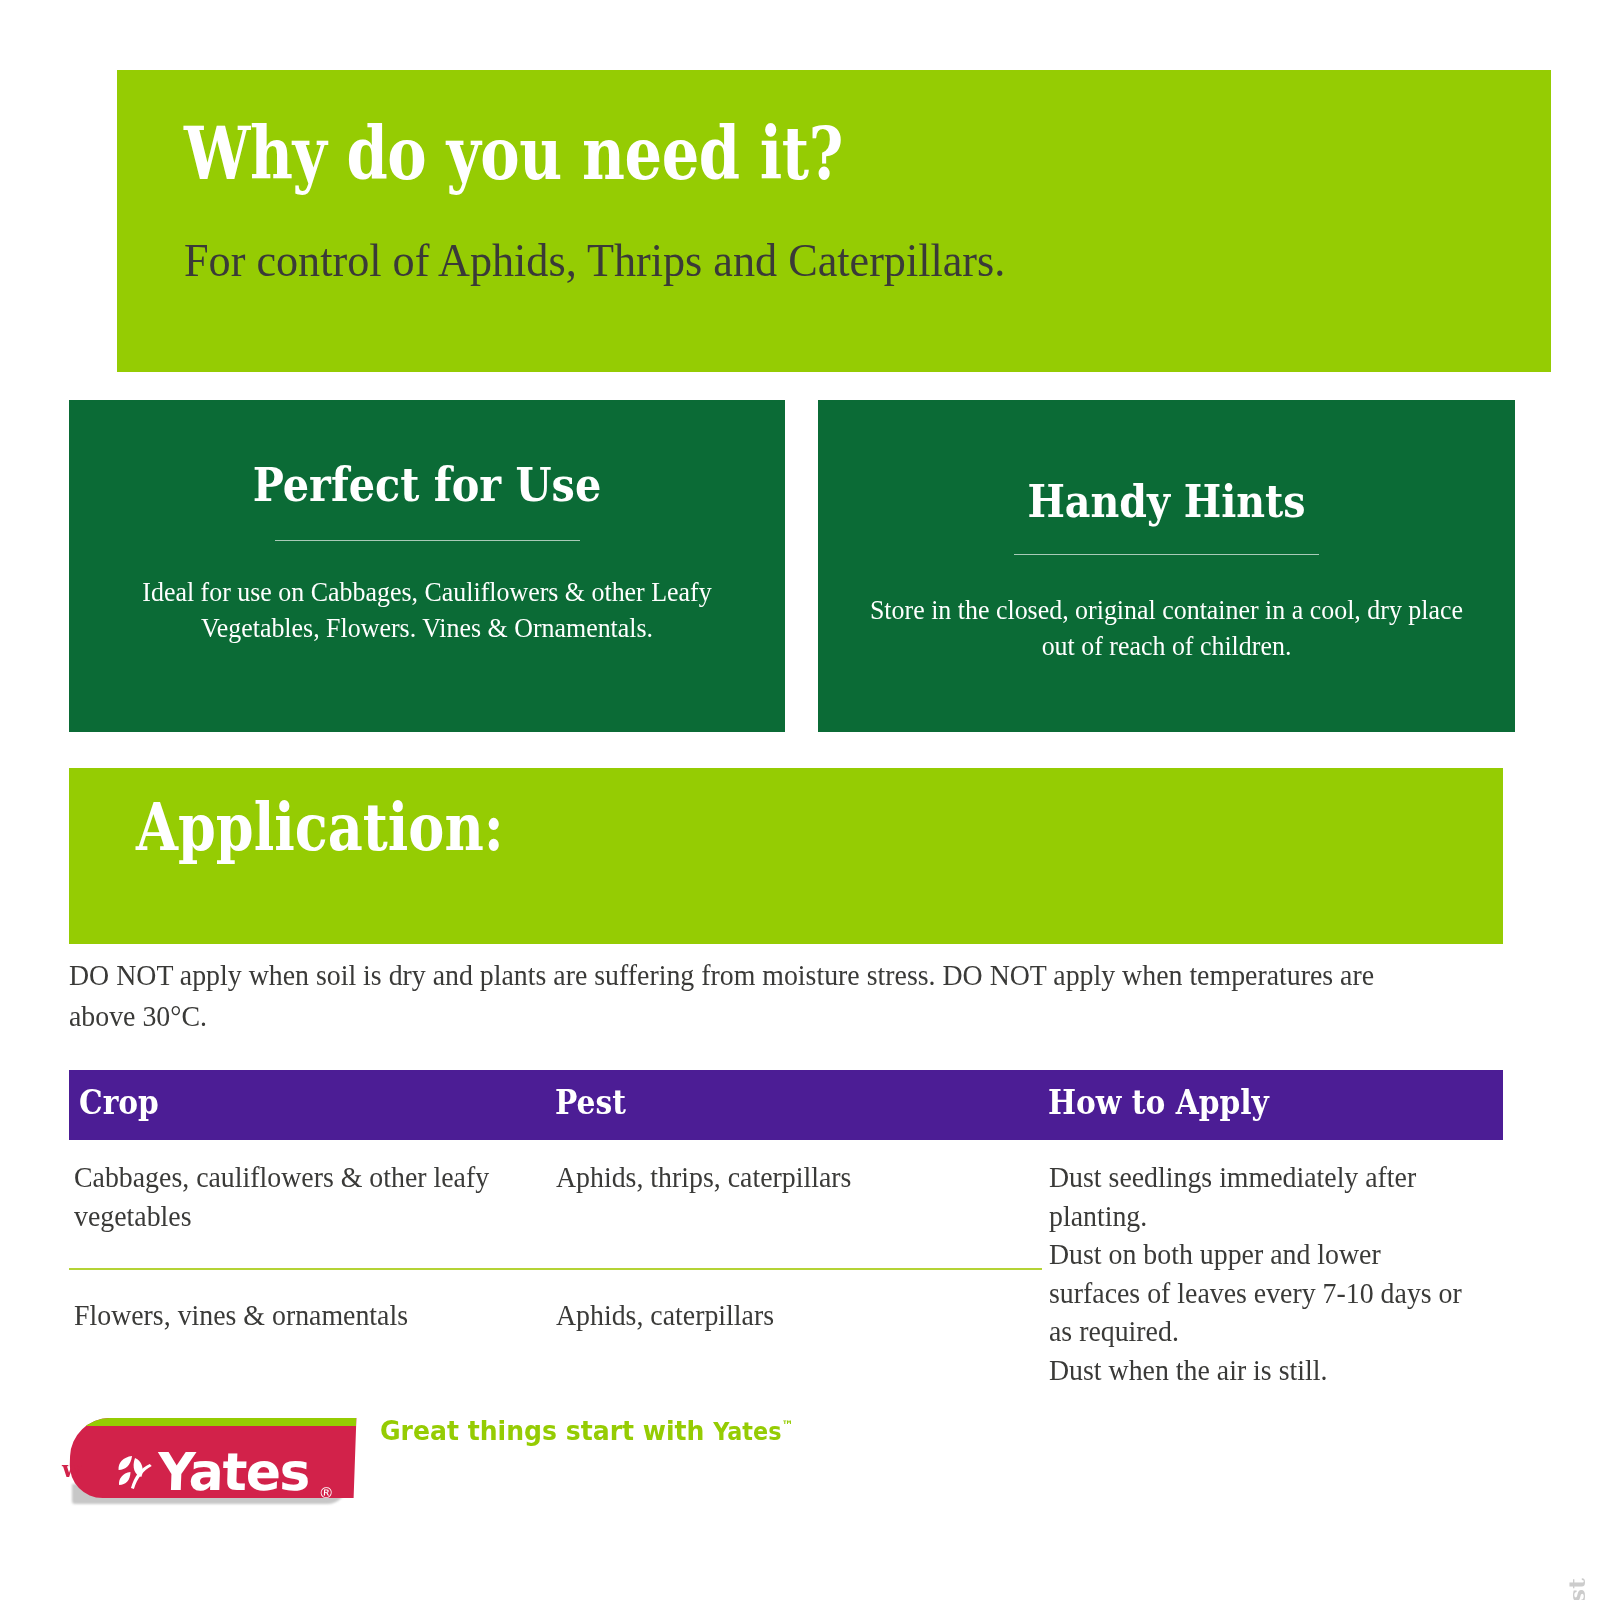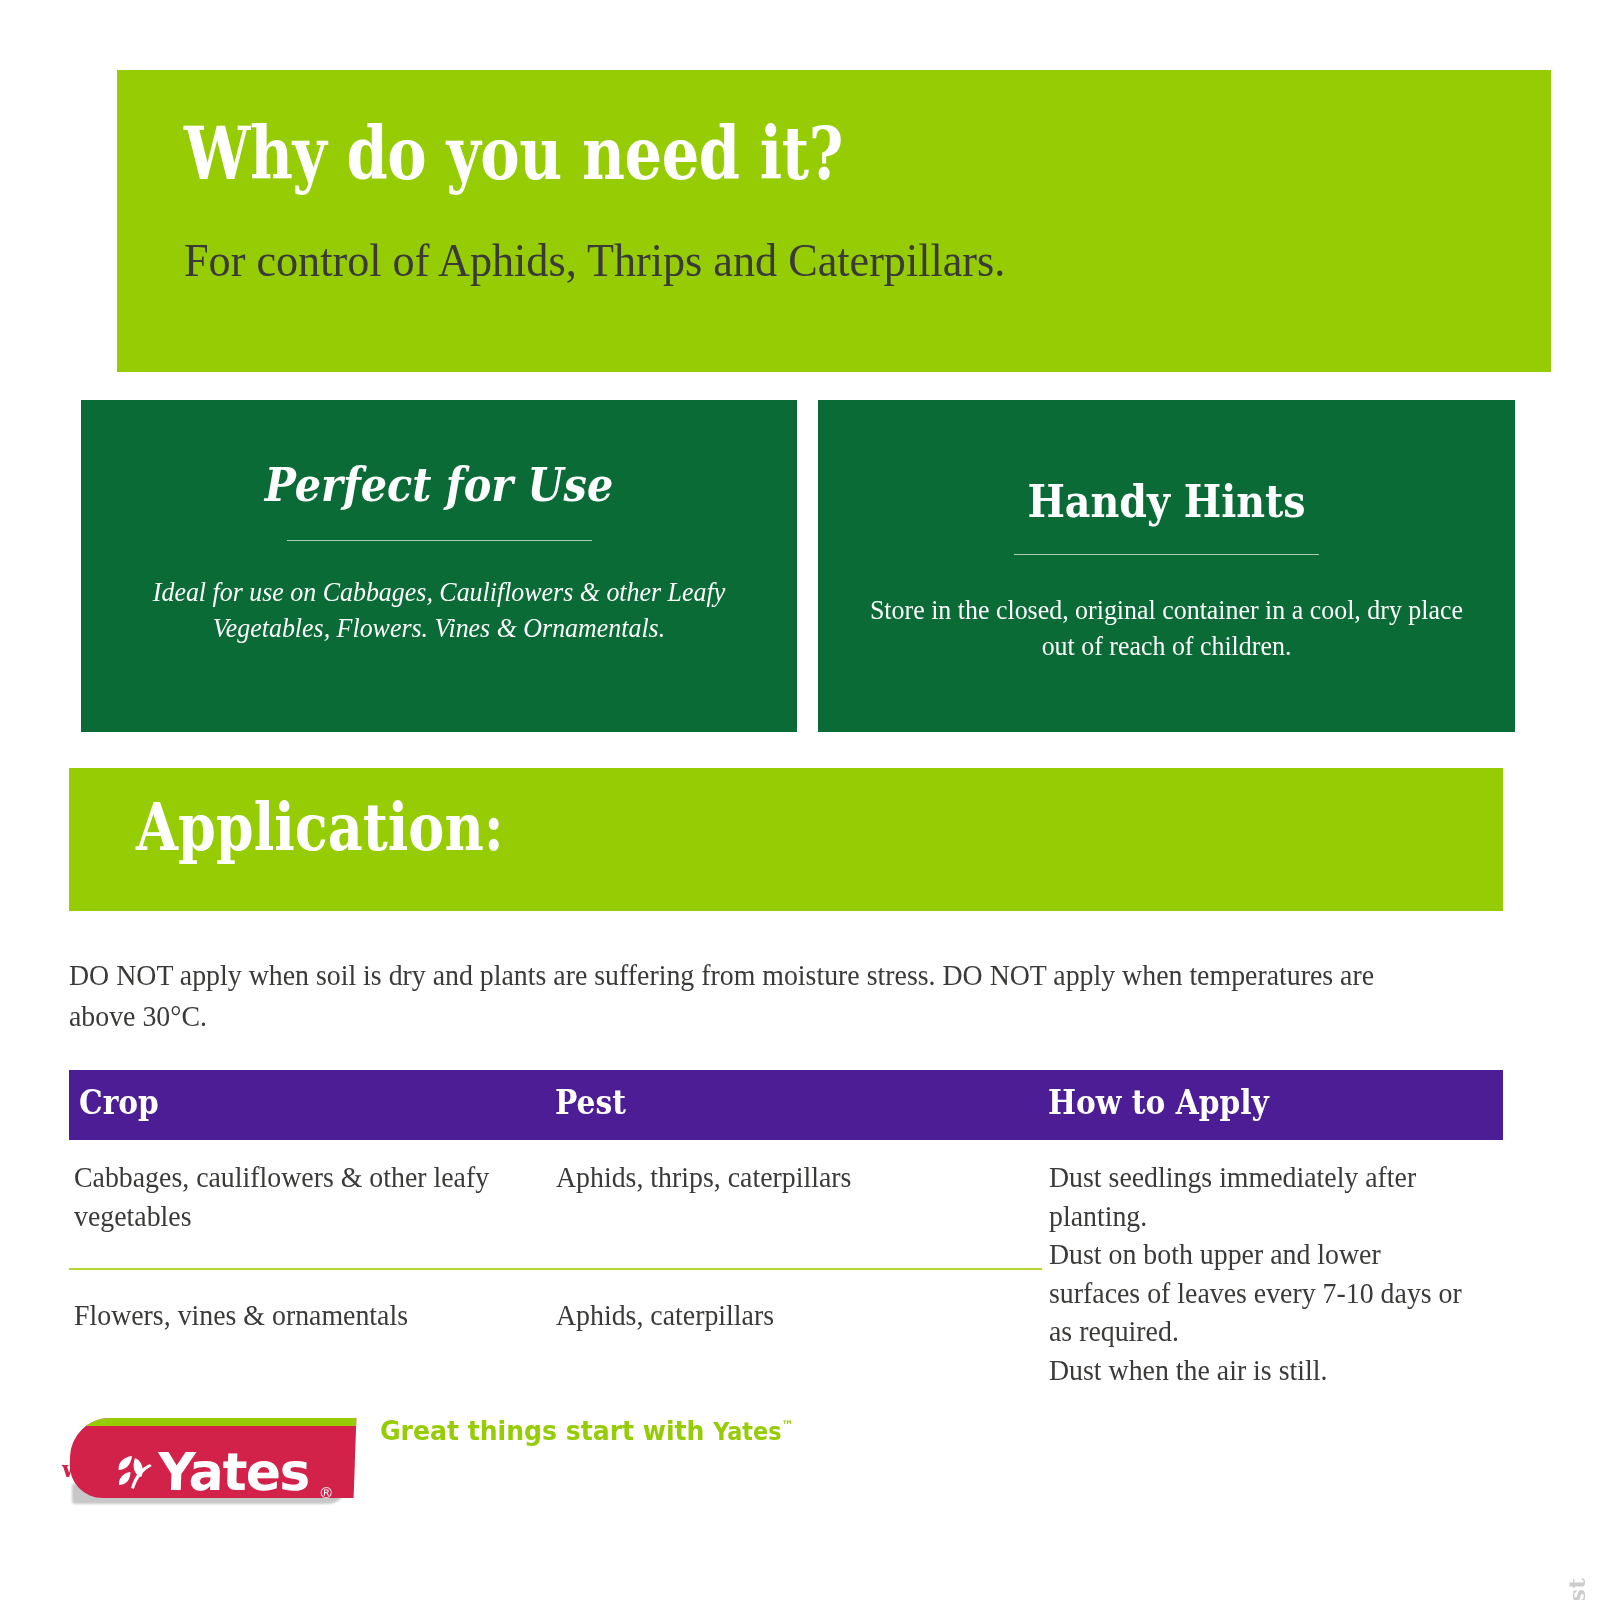--- a/index.html
+++ b/index.html
@@ -57,21 +57,21 @@
   
   .card {
     position: absolute;
     top: 400px;
     height: 332px;
     background: #0b6b36;
     box-sizing: border-box;
     color: #ffffff;
     text-align: center;
   }
-  .card-left  { left: 81px;  width: 716px; font-style: italic; }
+  .card-left  { left: 69px;  width: 716px; }
   .card-right { left: 818px; width: 697px; }
 
   .card-title {
     font-family: "DejaVu Serif", "Liberation Serif", serif;
     font-weight: 700;
     color: #ffffff;
     line-height: 1;
     transform: scaleX(0.9);
   }
   .card-left .card-title  { font-size: 46px; margin-top: 62px; }
@@ -95,21 +95,21 @@
   }
   .card-left .card-body  { margin-top: 34px; }
   .card-right .card-body { margin-top: 38px; }
 
   
   .app-banner {
     position: absolute;
     left: 69px;
     top: 768px;
     width: 1434px;
-    height: 143px;
+    height: 176px;
     background: #95cc03;
   }
   .app-banner-title {
     position: absolute;
     left: 67px;
     top: 26px;
     font-family: "DejaVu Serif", "Liberation Serif", serif;
     font-weight: 700;
     font-size: 66px;
     line-height: 1;

